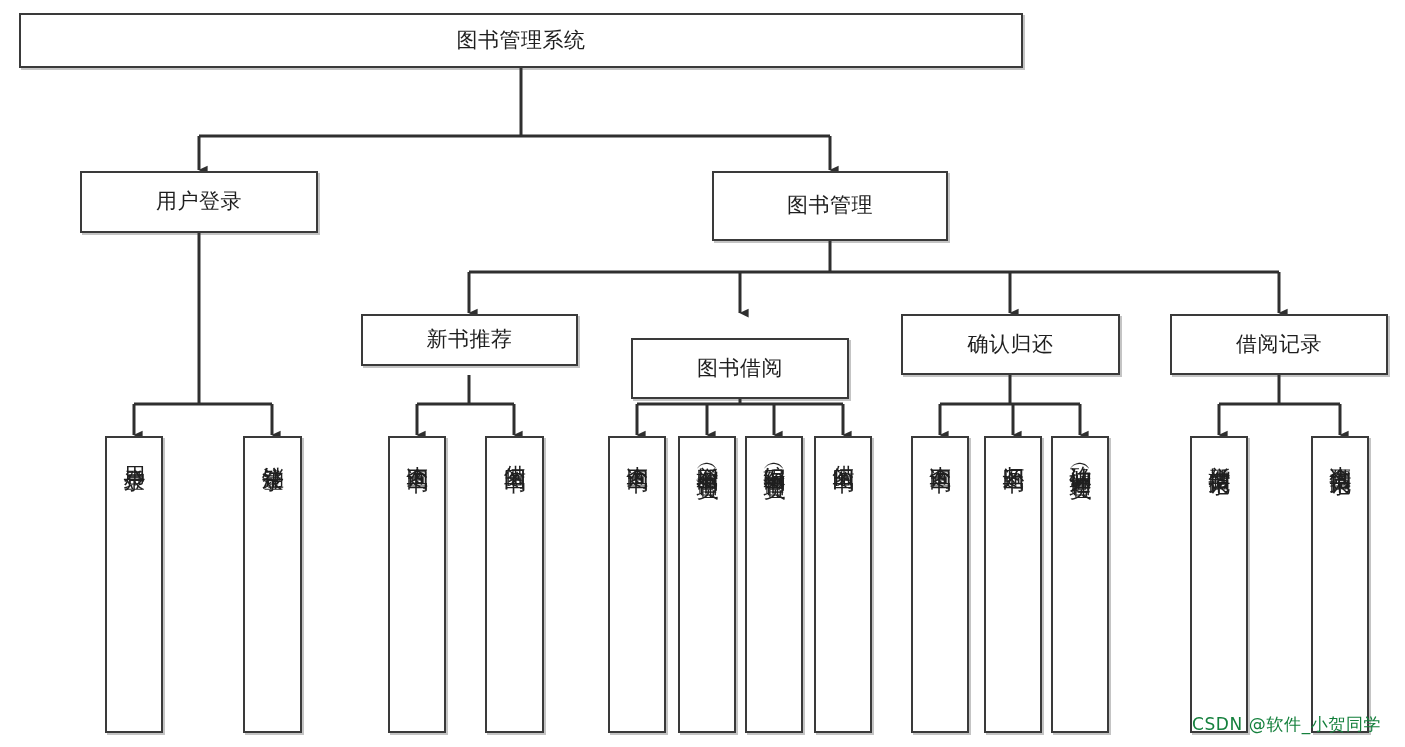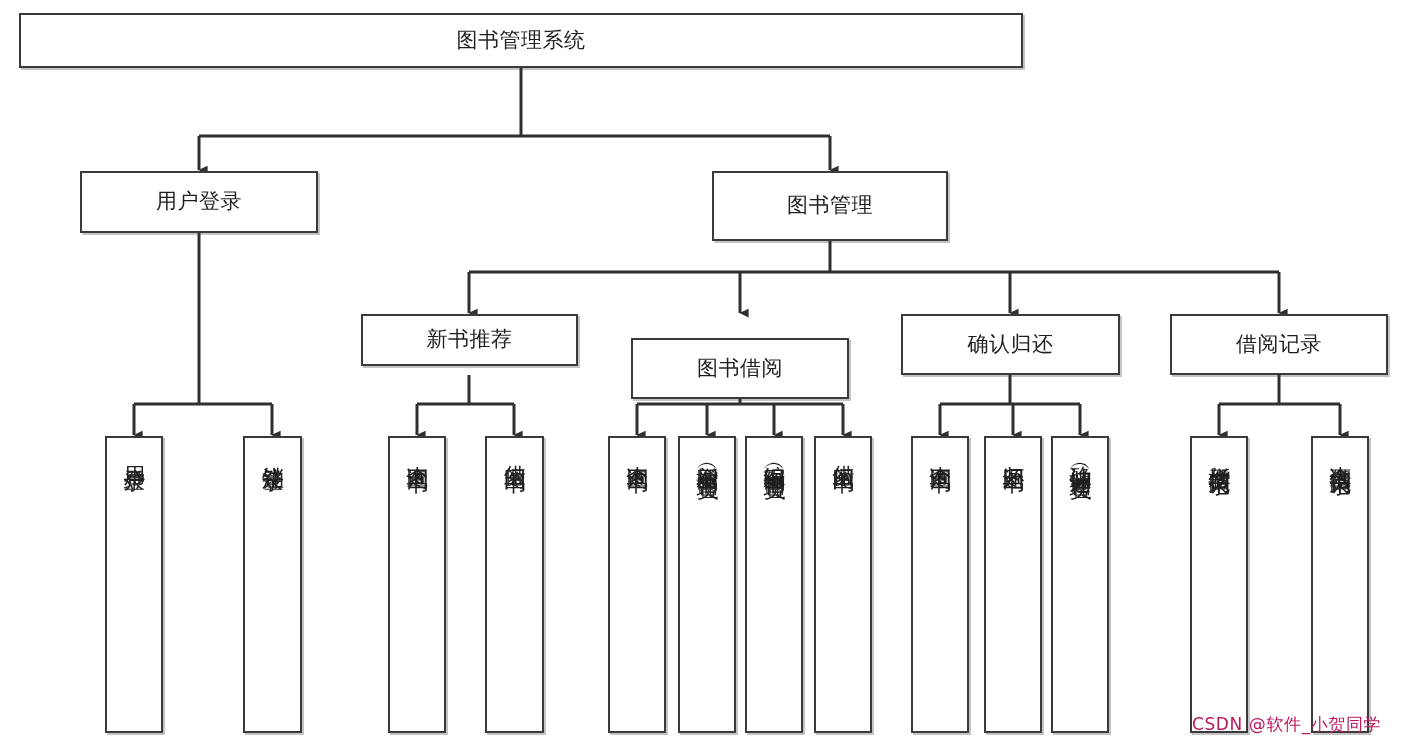--- a/index.html
+++ b/index.html
@@ -61,21 +61,21 @@
     top: 0;
     width: 1405px;
     height: 747px;
     pointer-events: none;
   }
   #watermark {
     position: absolute;
     left: 1192px;
     top: 713px;
     font-size: 17px;
-    color: #be185d;
+    color: #15803d;
     letter-spacing: 0.6px;
     white-space: nowrap;
     font-family: "DejaVu Sans", "Liberation Sans", sans-serif;
   }
 </style>
 </head>
 <body>
 
 <div id="diagram-root">
 

